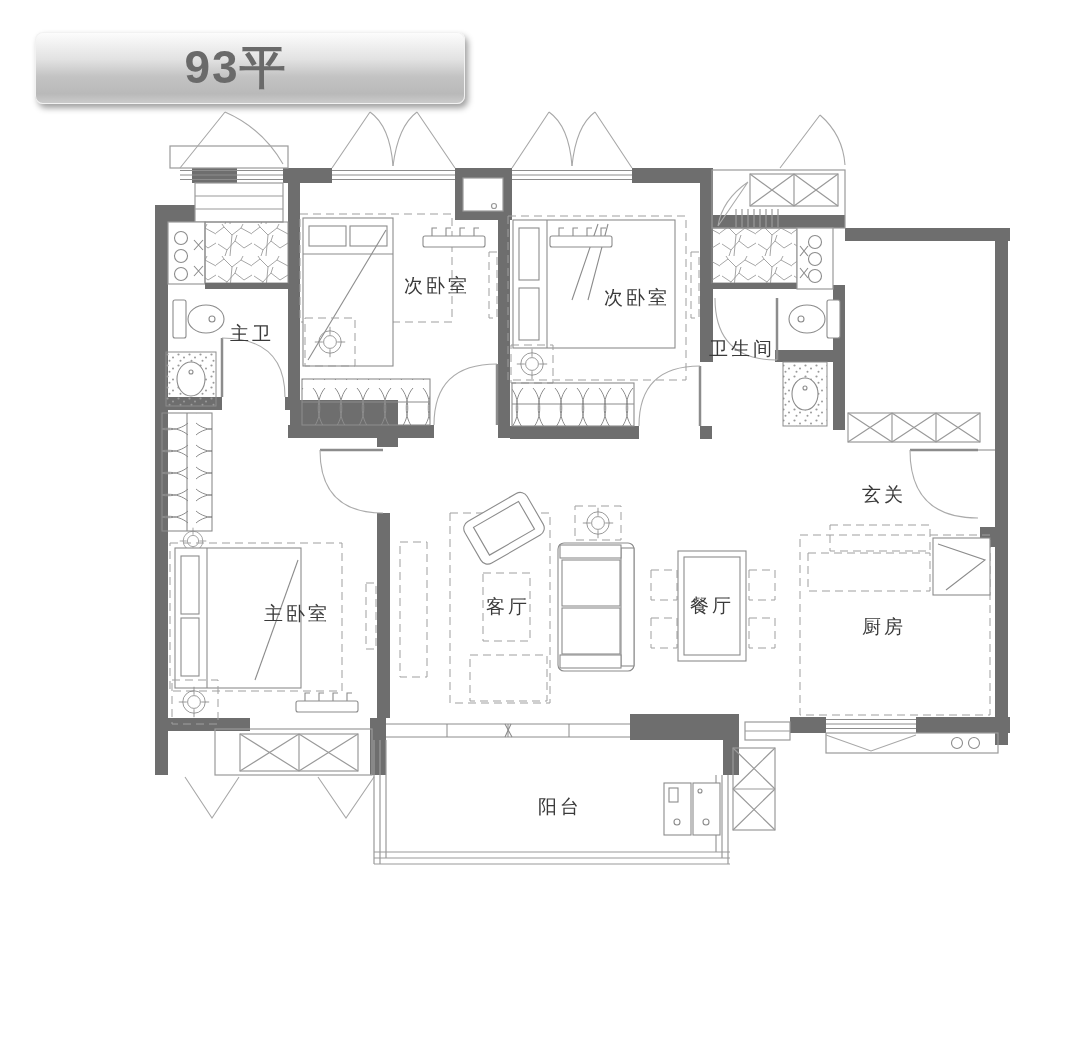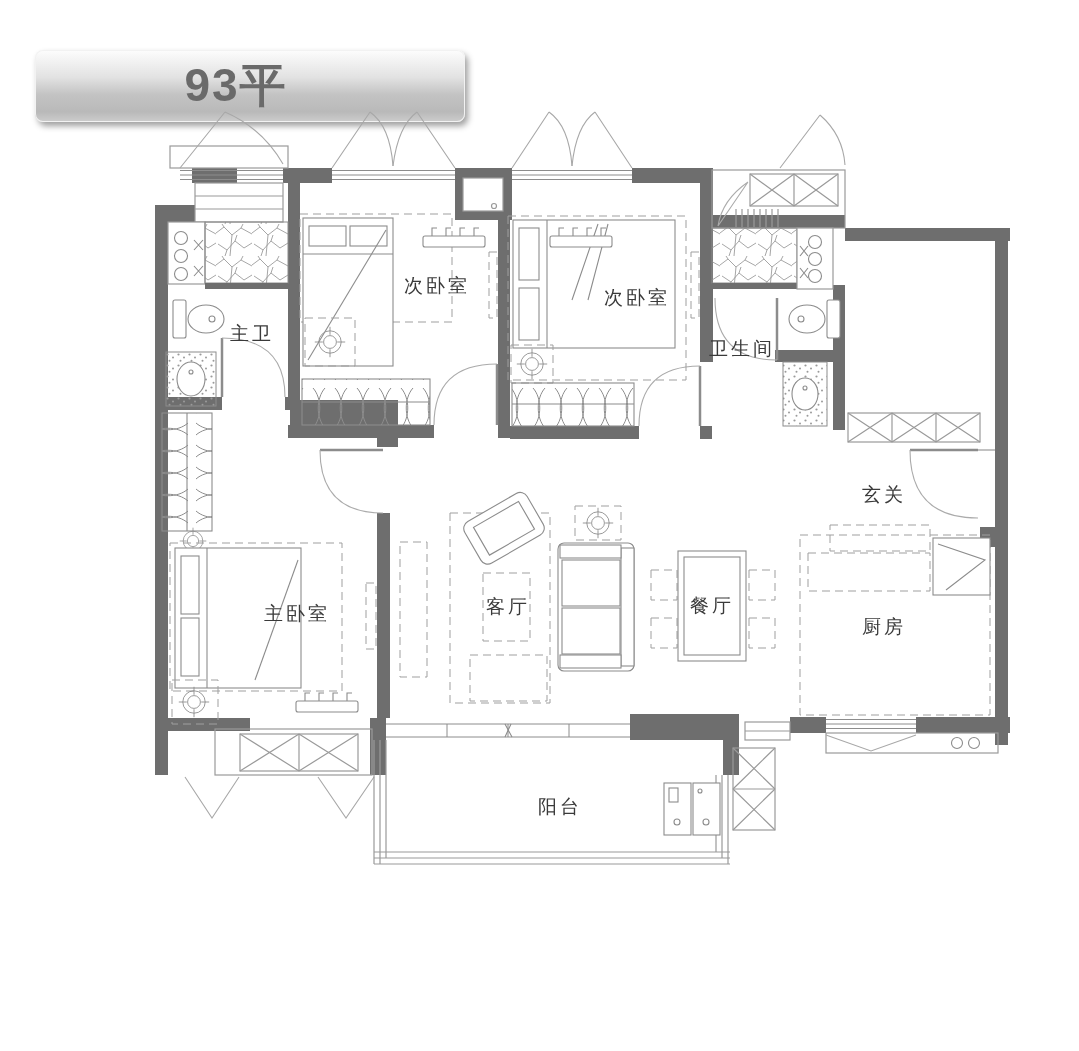--- a/index.html
+++ b/index.html
@@ -1,19 +1,19 @@
 <!DOCTYPE html>
 <html><head>
 <meta charset="utf-8">
 <style>
   html,body{margin:0;padding:0;background:#ffffff;}
   #stage{position:relative;width:1079px;height:1051px;background:#ffffff;overflow:hidden;
          font-family:"Liberation Sans",sans-serif;}
   
-  #badge{position:absolute;left:35px;top:50px;width:430px;height:72px;
+  #badge{position:absolute;left:35px;top:32px;width:430px;height:72px;
          border-radius:8px;
          background:linear-gradient(180deg,#fdfdfd 0%,#e2e2e2 38%,#c3c3c3 62%,#b9b9b9 86%,#cdcdcd 100%);
          box-shadow:3px 4px 6px rgba(0,0,0,.38), inset 0 0 0 1px #f2f2f2;
          display:flex;align-items:center;justify-content:center;
          color:#6a6a6a;font-weight:bold;font-size:46px;letter-spacing:2px;
          white-space:nowrap;}
   #badge .gap{display:inline-block;width:28px;}
   
   svg{position:absolute;left:0;top:0;}
   .wall{fill:#6e6e6e;stroke:none;}

